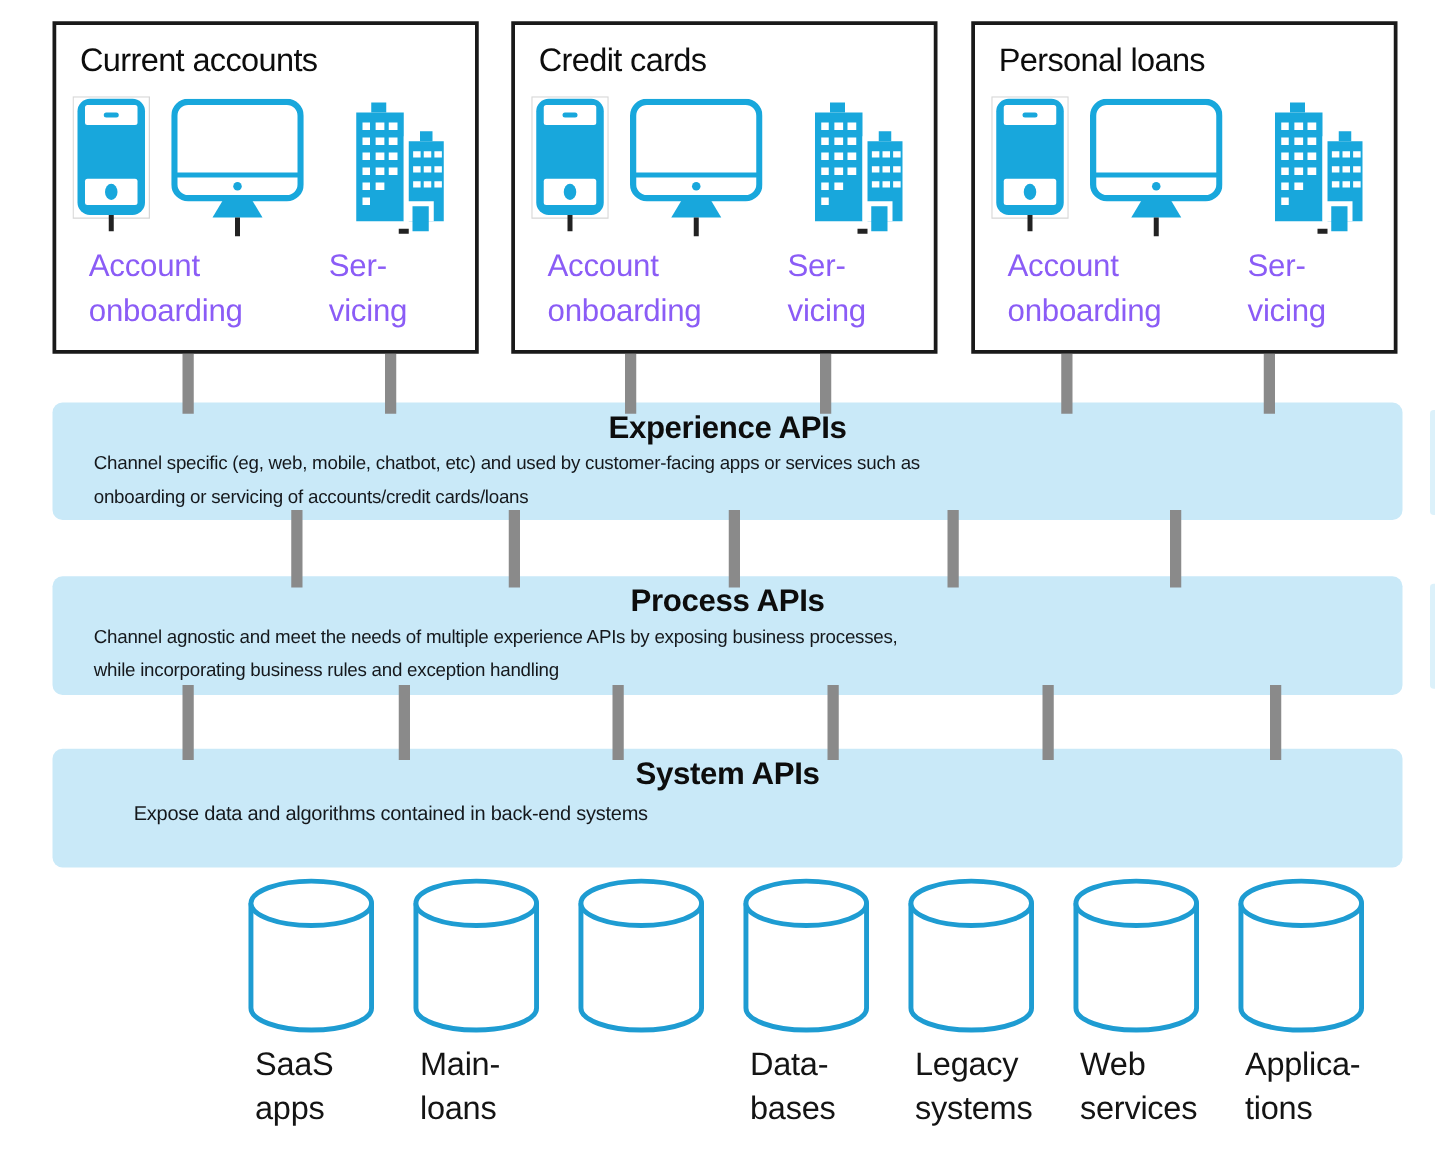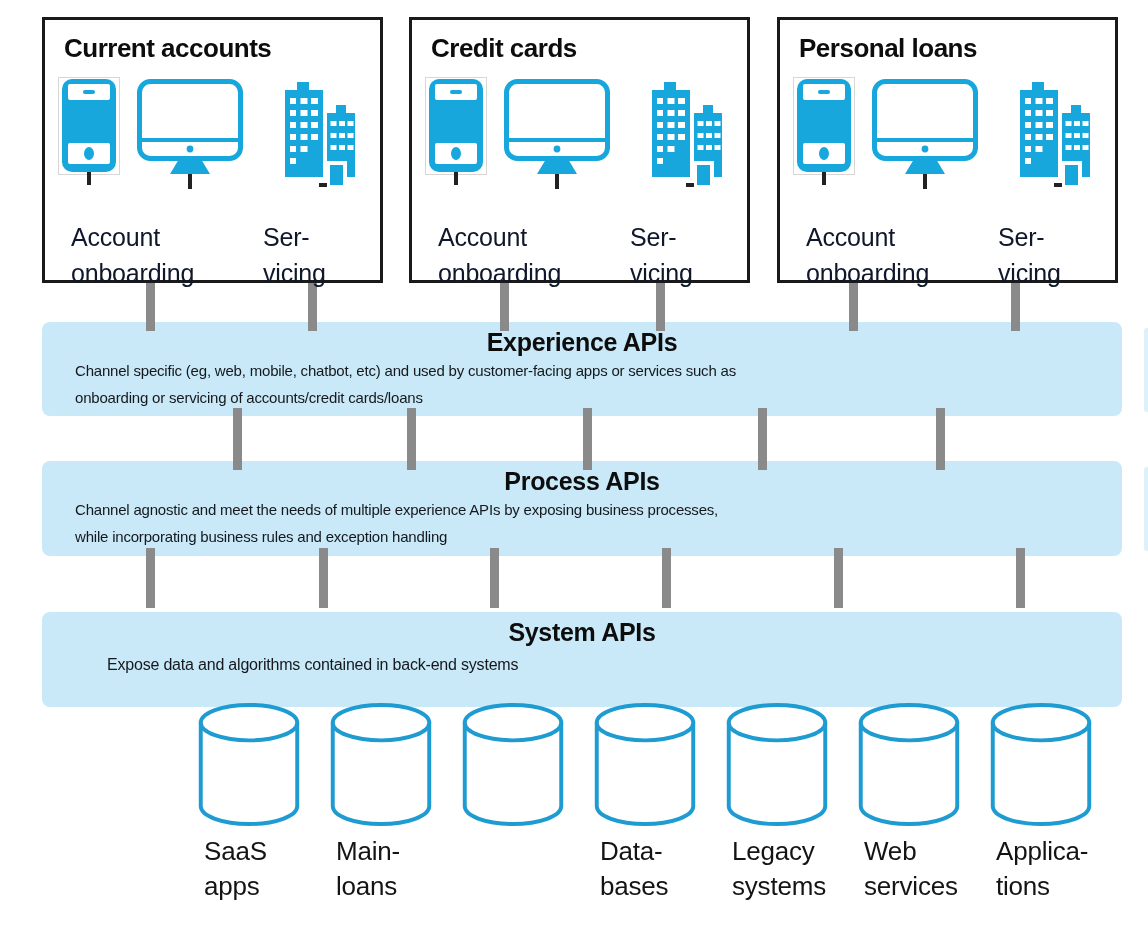--- a/index.html
+++ b/index.html
@@ -7,41 +7,41 @@
     position:relative;width:1148px;height:928px;background:#fff;overflow:hidden;
     font-family:"Liberation Sans",sans-serif;color:#111;
   }
   
   .product-box{
     position:absolute;top:17px;width:341px;height:266px;box-sizing:border-box;
     background:#fff;border:3px solid var(--box-border,#1a1a1a);z-index:3;
   }
   .box-0{left:42px}.box-1{left:409px}.box-2{left:777px}
   .box-title{
-    position:absolute;left:19px;top:13px;font-size:26px;font-weight:700;
+    position:absolute;left:19px;top:13px;font-size:26px;font-weight:400;
     letter-spacing:-0.5px;color:#0d0d0d;white-space:nowrap;
   }
   .icon{position:absolute;}
   .icon svg{display:block;width:100%;height:100%;}
   .icon.phone{left:13px;top:57px;width:62px;height:110px;}
   .icon.monitor{left:92px;top:59px;width:106px;height:112px;}
   .icon.buildings{left:238px;top:59px;width:74px;height:110px;}
   .box-label{
-    position:absolute;top:199px;font-size:25px;line-height:36px;
-    white-space:pre-line;letter-spacing:-0.2px;color:#0f172a;
+    position:absolute;top:175px;font-size:25px;line-height:36px;
+    white-space:pre-line;letter-spacing:-0.2px;color:#8b5cf6;
   }
   .label-a{left:26px}.label-b{left:218px}
   
   .band{
     position:absolute;left:42px;width:1080px;background:var(--band-blue,#c9e9f8);
     border-radius:8px;z-index:1;box-sizing:border-box;
   }
   .band-experience{top:322px;height:94px;}
   .band-process{top:461px;height:95px;}
-  .band-system{top:612px;height:95px;}
+  .band-system{top:599px;height:95px;}
   .band-title{
     margin-top:6px;text-align:center;font-size:25px;font-weight:700;
     letter-spacing:-0.3px;color:#0d0d0d;
   }
   .band-desc{
     margin-top:1px;font-size:15px;line-height:26.5px;letter-spacing:-0.2px;
     padding:0 8px 0 33px;white-space:pre-line;color:#15181c;
   }
   .band-system .band-desc{padding-left:65px;font-size:16px;margin-top:5px;}
   

